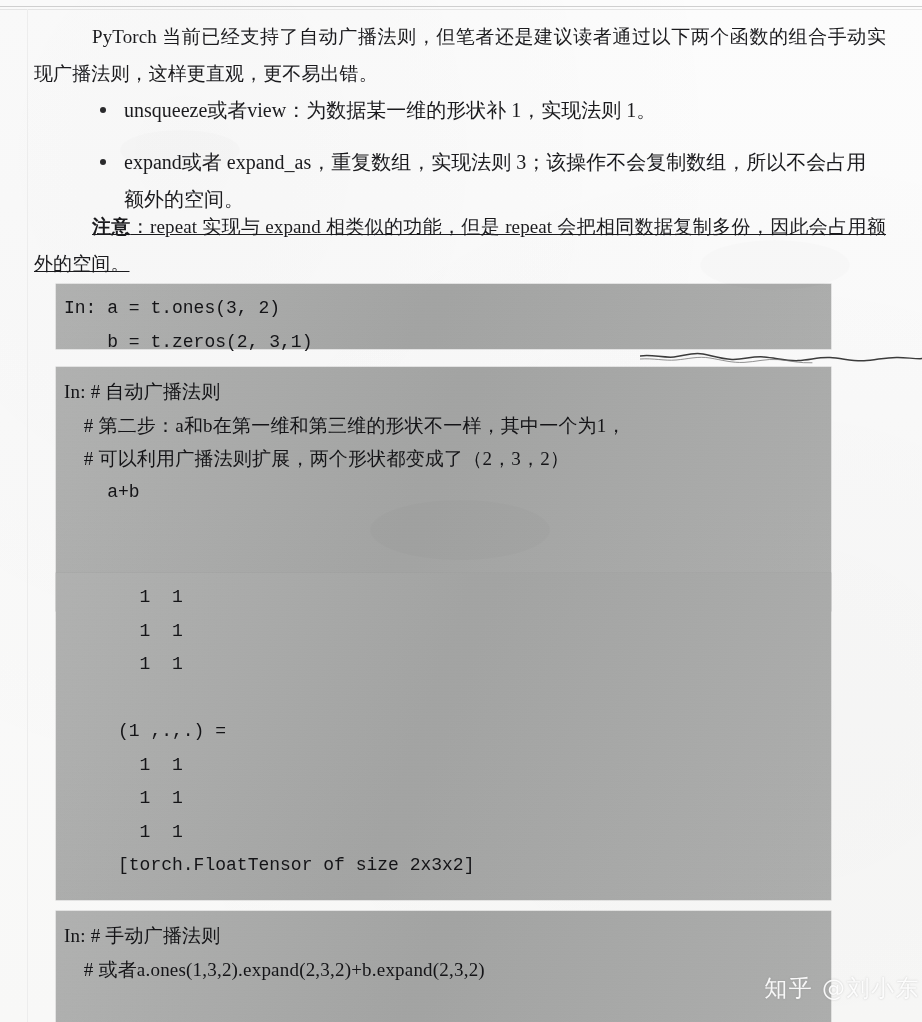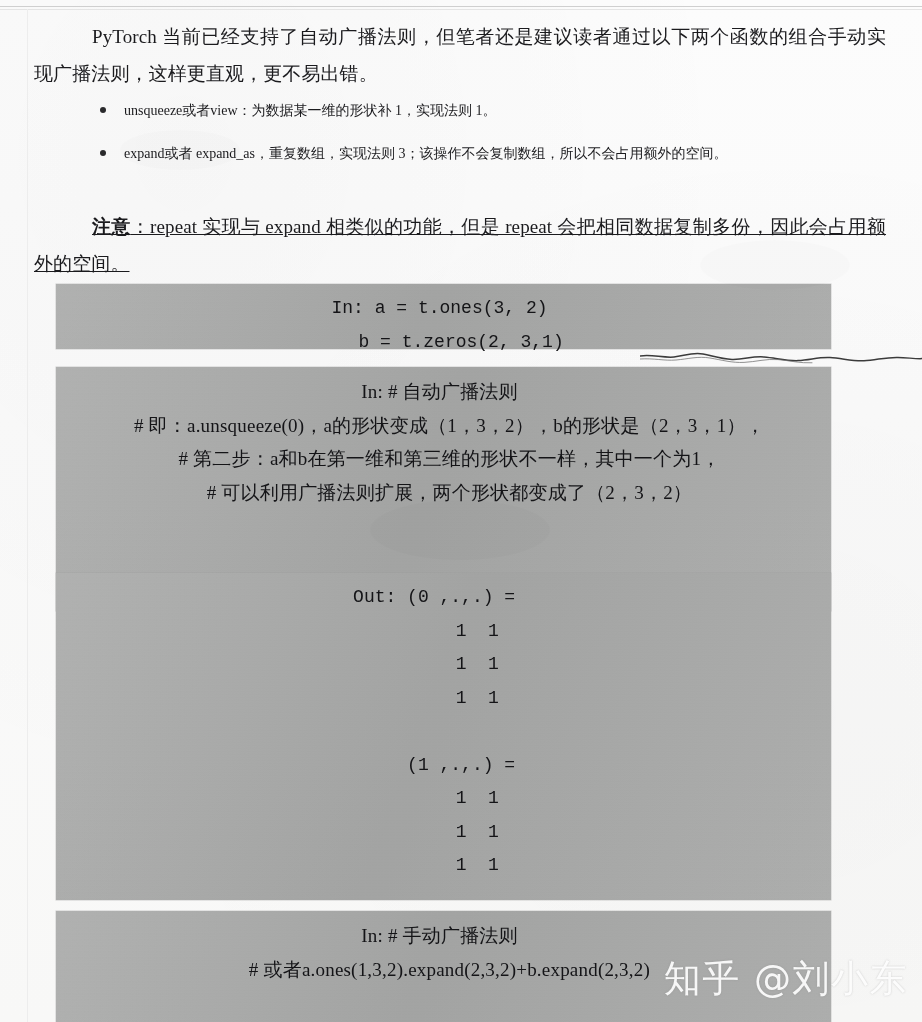--- a/index.html
+++ b/index.html
@@ -56,21 +56,21 @@
   }
   .bold-cn { font-weight: bold; }
 
   .bullets {
     position: absolute;
     left: 96px;
     width: 790px;
   }
   .bullet {
     position: relative;
-    font-size: 14px;
+    font-size: 20px;
     line-height: 37px;
     color: #1b1b1e;
     padding-left: 28px;
     margin-bottom: 2px;
   }
   .bullet .dot {
     position: absolute;
     left: 4px;
     top: 15px;
     width: 6px;
@@ -109,21 +109,20 @@
   }
   .code-line.cn {
     font-family: "Liberation Serif", "DejaVu Serif", serif;
     font-size: 19px;
     letter-spacing: 0.2px;
   }
   .code-pad {
     position: relative;
     padding: 8px 16px 10px 8px;
     z-index: 2;
-    text-align: center;
   }
   .blk-b1 { top: 284px; width: 775px; height: 65px; }
   .blk-b2 { top: 367px; width: 775px; height: 244px; }
   .blk-b3 { top: 573px; width: 775px; height: 327px; }
   .blk-b4 { top: 911px; width: 775px; height: 117px; }
 
   
   .tear {
     position: absolute;
     left: 640px;
@@ -138,24 +137,24 @@
   .smudge {
     position: absolute;
     border-radius: 50%;
     pointer-events: none;
     z-index: 3;
   }
 
   
   .watermark {
     position: absolute;
-    right: 14px;
+    right: 2px;
     bottom: 18px;
     font-family: "DejaVu Sans", "Liberation Sans", sans-serif;
-    font-size: 37px;
+    font-size: 23px;
     font-weight: 500;
     color: rgba(255,255,255,0.92);
     letter-spacing: 1.5px;
     z-index: 10;
     text-shadow: 0 0 2px rgba(120,120,120,0.35);
     white-space: nowrap;
   }
 </style>
 </head>
 <body>
@@ -172,21 +171,21 @@
 
   <div class="content">
 
     <div class="para" style="left:34px; top:18px; width:852px; text-indent:58px;">PyTorch 当前已经支持了自动广播法则，但笔者还是建议读者通过以下两个函数的组合手动实现广播法则，这样更直观，更不易出错。</div>
 
     <div class="bullets" style="top:92px;">
       <div class="bullet">
         <span class="dot"></span>
         <span>unsqueeze或者view：为数据某一维的形状补 1，实现法则 1。</span>
       </div>
-      <div class="bullet" style="margin-top:6px;">
+      <div class="bullet" style="margin-top:15px;">
         <span class="dot"></span>
         <span>expand或者 expand_as，重复数组，实现法则 3；该操作不会复制数组，所以不会占用额外的空间。</span>
       </div>
     </div>
 
     <div class="para" style="left:34px; top:208px; width:852px; text-indent:58px;text-decoration:underline;">
       <span class="bold-cn">注意</span><span>：repeat 实现与 expand 相类似的功能，但是 repeat 会把相同数据复制多份，因此会占用额外的空间。</span>
     </div>
 
     <div class="codeblock blk-b1">
@@ -194,43 +193,43 @@
       <div class="code-pad">
         <div class="code-line">In: a = t.ones(3, 2)</div>
         <div class="code-line">    b = t.zeros(2, 3,1)</div>
       </div>
     </div>
 
     <div class="codeblock blk-b2">
       <div class="noise"></div>
       <div class="code-pad">
         <div class="code-line cn">In: # 自动广播法则</div>
-        <div class="code-line cn">    # 即：a.unsqueeze(0)，a的形状变成（1，3，2），b的形状是（2，3，1），</div>
         <div class="code-line cn">    # 第二步：a和b在第一维和第三维的形状不一样，其中一个为1，</div>
         <div class="code-line cn">    # 可以利用广播法则扩展，两个形状都变成了（2，3，2）</div>
+        <div class="code-line">    a+b</div>
       </div>
     </div>
 
     <svg class="tear" viewBox="0 0 282 22" preserveAspectRatio="none">
       <path d="M0,10 C12,8 22,12 34,11 C44,10 52,6 63,8 C72,9.6 80,13 92,13.4 C104,13.8 112,10 124,11 C136,12 146,15 158,14.6 C170,14.2 178,11 190,11.6 C202,12.2 212,15.4 224,14.8 C236,14.2 246,11 258,11.4 C268,11.7 276,13 282,12.6" fill="none" stroke="#3b3b3b" stroke-width="1.5" stroke-linecap="round"></path>
       <path d="M0,13 C14,12 24,15 36,14 C48,13 58,10 70,12 C82,14 92,17 104,16.4 C116,15.8 126,12.6 138,13.6 C150,14.6 160,17.4 172,16.8" fill="none" stroke="#6f6f6f" stroke-width="1" stroke-linecap="round" opacity="0.75"></path>
     </svg>
 
     <div class="codeblock blk-b3">
       <div class="noise"></div>
       <div class="code-pad">
-        <div class="code-line">Out: (0 ,.,.) = </div>
         <div class="code-line">       1  1</div>
         <div class="code-line">       1  1</div>
         <div class="code-line">       1  1</div>
         <div class="code-line">&nbsp;</div>
         <div class="code-line">     (1 ,.,.) = </div>
         <div class="code-line">       1  1</div>
         <div class="code-line">       1  1</div>
         <div class="code-line">       1  1</div>
+        <div class="code-line">     [torch.FloatTensor of size 2x3x2]</div>
       </div>
     </div>
 
     <div class="codeblock blk-b4">
       <div class="noise"></div>
       <div class="code-pad">
         <div class="code-line cn">In: # 手动广播法则</div>
         <div class="code-line cn">    # 或者a.ones(1,3,2).expand(2,3,2)+b.expand(2,3,2)</div>
       </div>
     </div>

